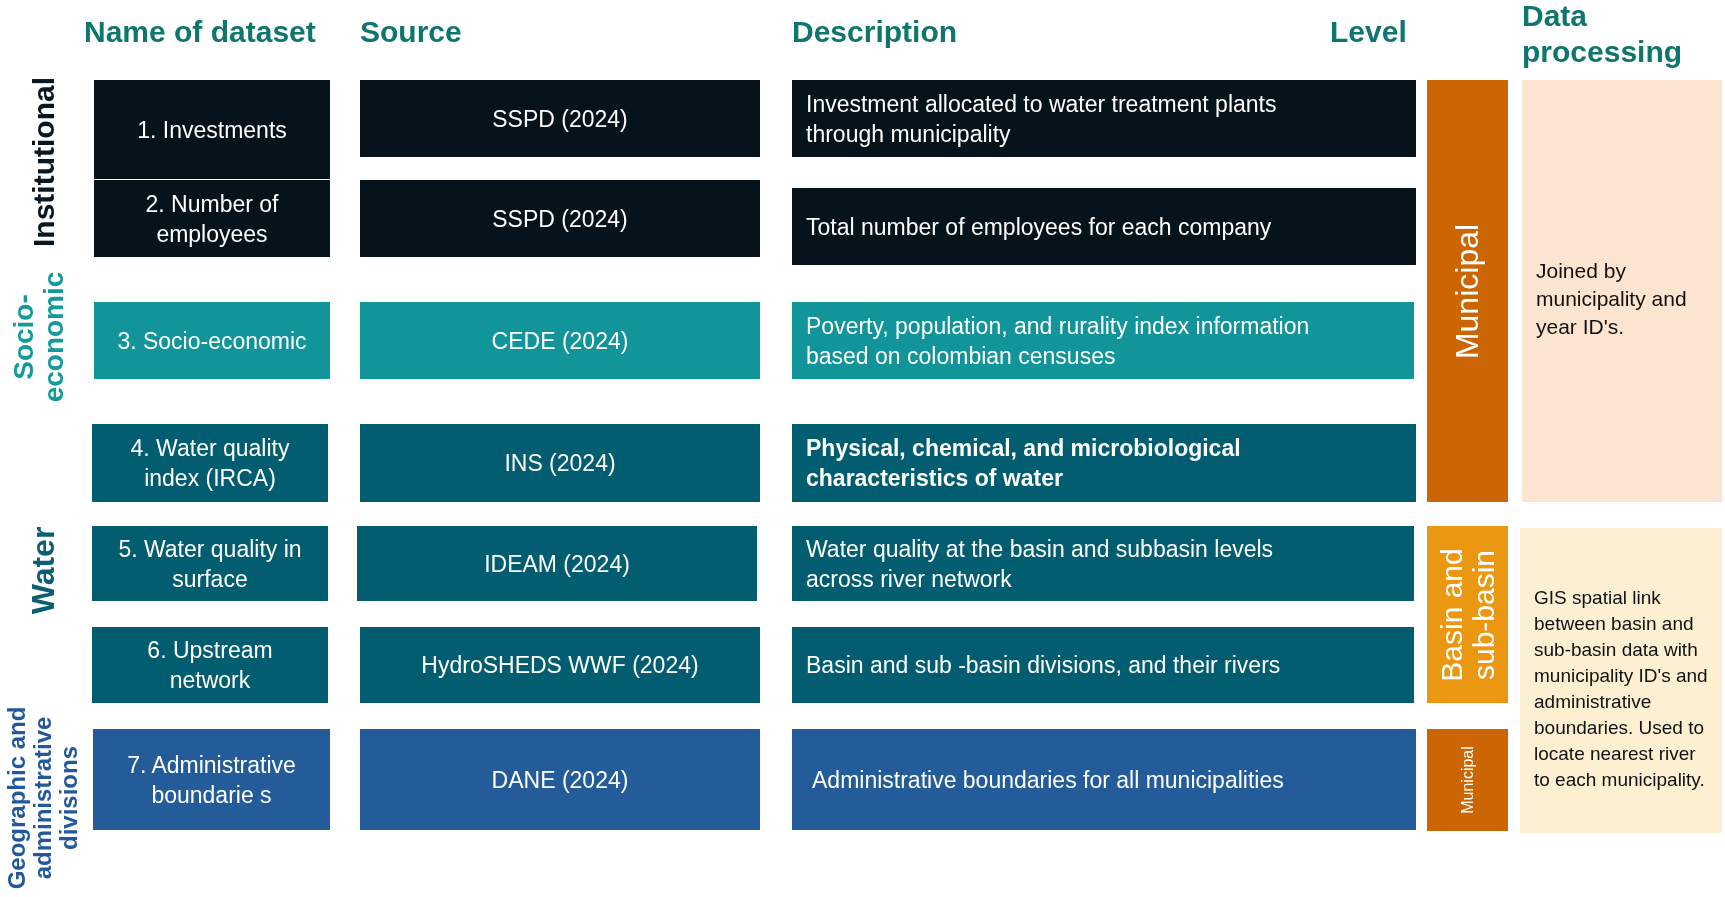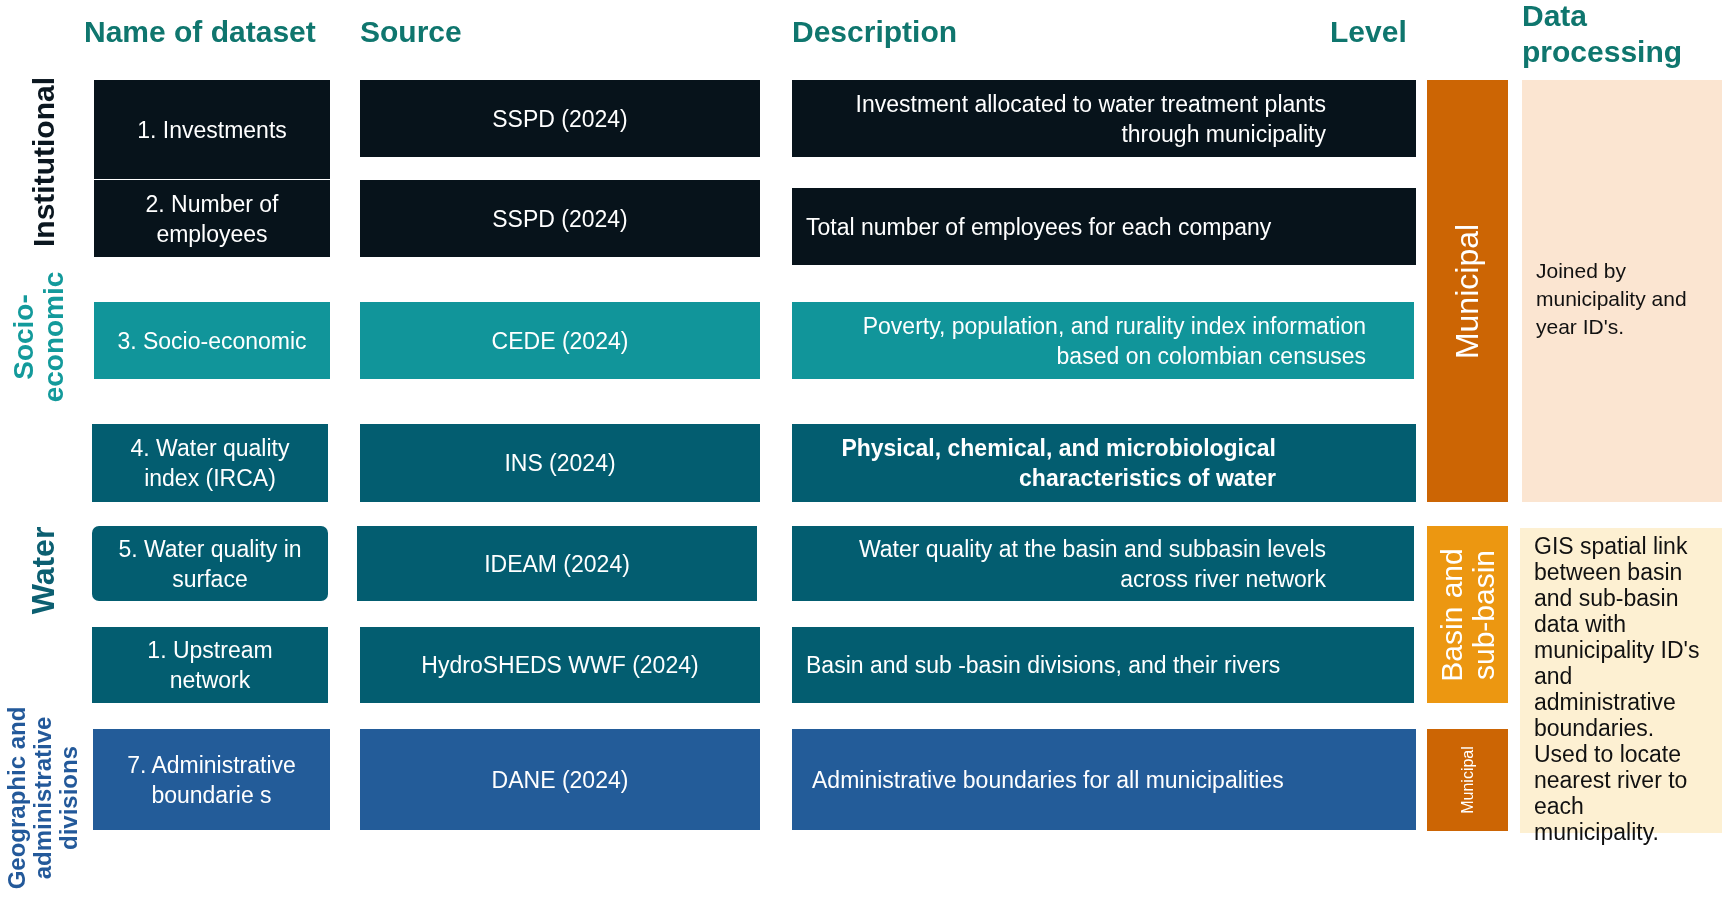--- a/index.html
+++ b/index.html
@@ -1,20 +1,20 @@
 <!DOCTYPE html>
 <html><head>
 <meta charset="utf-8">
 <style>
   html, body { margin:0; padding:0; background:#ffffff; }
   body { width:1725px; height:897px; position:relative; overflow:hidden; font-family:"Liberation Sans", sans-serif; }
   .hdr { position:absolute; font-weight:bold; font-size:30px; color:#0f766e; text-align:left; line-height:36px; }
   .box { position:absolute; color:#fff; display:flex; align-items:center; font-size:23px; line-height:30px; box-sizing:border-box; }
   .center { justify-content:center; text-align:center; padding:0 10px; }
-  .left { justify-content:flex-start; text-align:right; padding:0 14px; }
+  .left { justify-content:flex-start; text-align:left; padding:0 14px; }
   .group { position:absolute; display:flex; align-items:center; justify-content:center; }
   .group span { display:block; transform:rotate(-90deg); white-space:nowrap; font-weight:bold; text-align:center; }
   .level { position:absolute; display:flex; align-items:center; justify-content:center; color:#fff; }
   .level span { display:block; transform:rotate(-90deg); white-space:nowrap; text-align:center; }
   .proc { position:absolute; box-sizing:border-box; padding:16px 12px 0 14px; display:flex; align-items:center; color:#111; }
 </style>
 </head>
 <body>
 
 <div class="hdr" style="left:84px;top:14px;width:260px;">Name of dataset</div>
@@ -72,32 +72,32 @@
 <div class="box center" style="left:92px;top:424px;width:236px;height:78px;background:#035d70;">
     <span style="max-width:180px;">4. Water quality index (IRCA)</span>
   </div>
 <div class="box center" style="left:360px;top:424px;width:400px;height:78px;background:#035d70;">
     <span>INS (2024)</span>
   </div>
 <div class="box left" style="left:792px;top:424px;width:624px;height:78px;background:#035d70;font-weight:bold;">
     <span style="max-width:470px;">Physical, chemical, and microbiological characteristics of water</span>
   </div>
 
-<div class="box center" style="left:92px;top:526px;width:236px;height:75px;background:#035d70;border-radius:7px;">
+<div class="box center" style="left:92px;top:526px;width:236px;height:75px;background:#035d70;">
     <span style="max-width:210px;">5. Water quality in surface</span>
   </div>
 <div class="box center" style="left:357px;top:526px;width:400px;height:75px;background:#035d70;">
     <span>IDEAM (2024)</span>
   </div>
 <div class="box left" style="left:792px;top:526px;width:622px;height:75px;background:#035d70;">
     <span style="max-width:520px;">Water quality at the basin and subbasin levels across river network</span>
   </div>
 
 <div class="box center" style="left:92px;top:627px;width:236px;height:76px;background:#035d70;">
-    <span style="max-width:160px;">1. Upstream network</span>
+    <span style="max-width:160px;">6. Upstream network</span>
   </div>
 <div class="box center" style="left:360px;top:627px;width:400px;height:76px;background:#035d70;">
     <span>HydroSHEDS WWF (2024)</span>
   </div>
 <div class="box left" style="left:792px;top:627px;width:622px;height:76px;background:#035d70;">
     <span>Basin and sub -basin divisions, and their rivers</span>
   </div>
 
 <div class="box center" style="left:93px;top:729px;width:237px;height:101px;background:#235c99;">
     <span style="max-width:200px;">7. Administrative boundarie s</span>
@@ -116,15 +116,15 @@
   <span style="font-size:30px;line-height:32px;white-space:pre;">Basin and
 sub-basin</span>
 </div>
 <div class="level" style="left:1427px;top:729px;width:81px;height:102px;background:#cc6504;">
   <span style="font-size:16px;">Municipal</span>
 </div>
 
 <div class="proc" style="left:1522px;top:80px;width:200px;height:422px;background:#fbe5d1;font-size:21px;line-height:28px;">
   <span>Joined by municipality and year ID's.</span>
 </div>
-<div class="proc" style="left:1520px;top:528px;width:202px;height:305px;background:#fdf0d2;font-size:23px;line-height:26px;">
+<div class="proc" style="left:1520px;top:528px;width:202px;height:305px;background:#fdf0d2;font-size:19px;line-height:26px;">
   <span>GIS spatial link between basin and sub-basin data with municipality  ID's and administrative boundaries. Used to locate nearest river to each municipality.</span>
 </div>
 
 </body></html>

